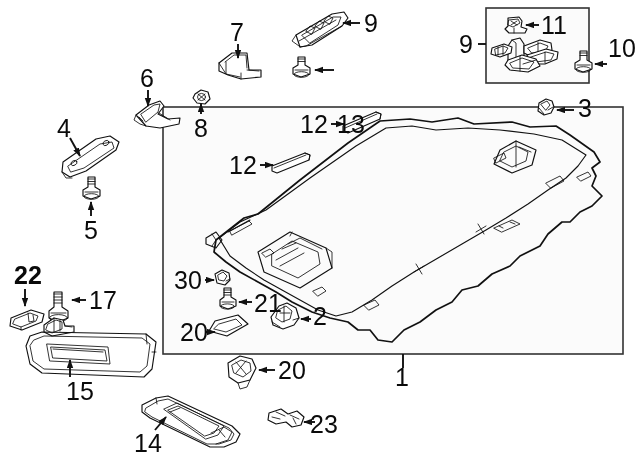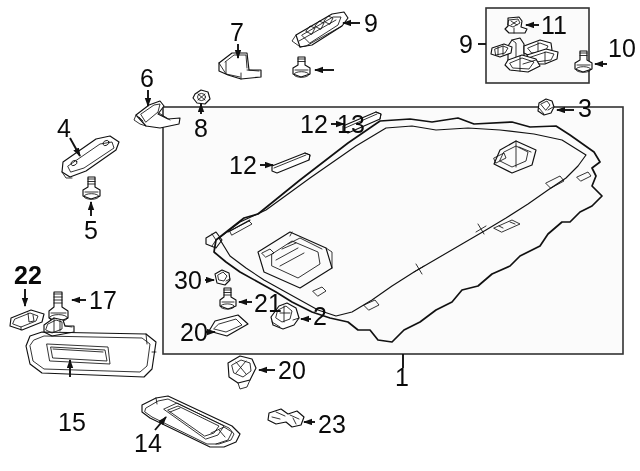--- a/index.html
+++ b/index.html
@@ -375,23 +375,23 @@
   <div class="callout" style="left:140px; top:66px;">6</div>
   <div class="callout" style="left:230px; top:20px;">7</div>
   <div class="callout" style="left:194px; top:116px;">8</div>
   <div class="callout" style="left:459px; top:32px;">9</div>
   <div class="callout" style="left:608px; top:36px;">10</div>
   <div class="callout" style="left:541px; top:13px;">11</div>
   <div class="callout" style="left:300px; top:112px;">12</div>
   <div class="callout" style="left:229px; top:153px;">12</div>
   <div class="callout" style="left:337px; top:64px;margin-top:48px;">13</div>
   <div class="callout" style="left:364px; top:11px;">9</div>
-  <div class="callout" style="left:58px;  top:379px;margin-top:31px;">15</div>
+  <div class="callout" style="left:66px;  top:379px;">15</div>
   <div class="callout" style="left:134px; top:431px;">14</div>
   <div class="callout" style="left:89px;  top:288px;">17</div>
   <div class="callout" style="left:278px; top:358px;">20</div>
   <div class="callout" style="left:180px; top:320px;">20</div>
   <div class="callout" style="left:174px; top:268px;">30</div>
   <div class="callout" style="left:254px; top:291px;text-align:right;">21</div>
   <div class="callout" style="left:14px;  top:263px;font-weight:bold;">22</div>
-  <div class="callout" style="left:318px; top:412px;">23</div>
+  <div class="callout" style="left:310px; top:412px;">23</div>
 
 </div>
 
 </body></html>

